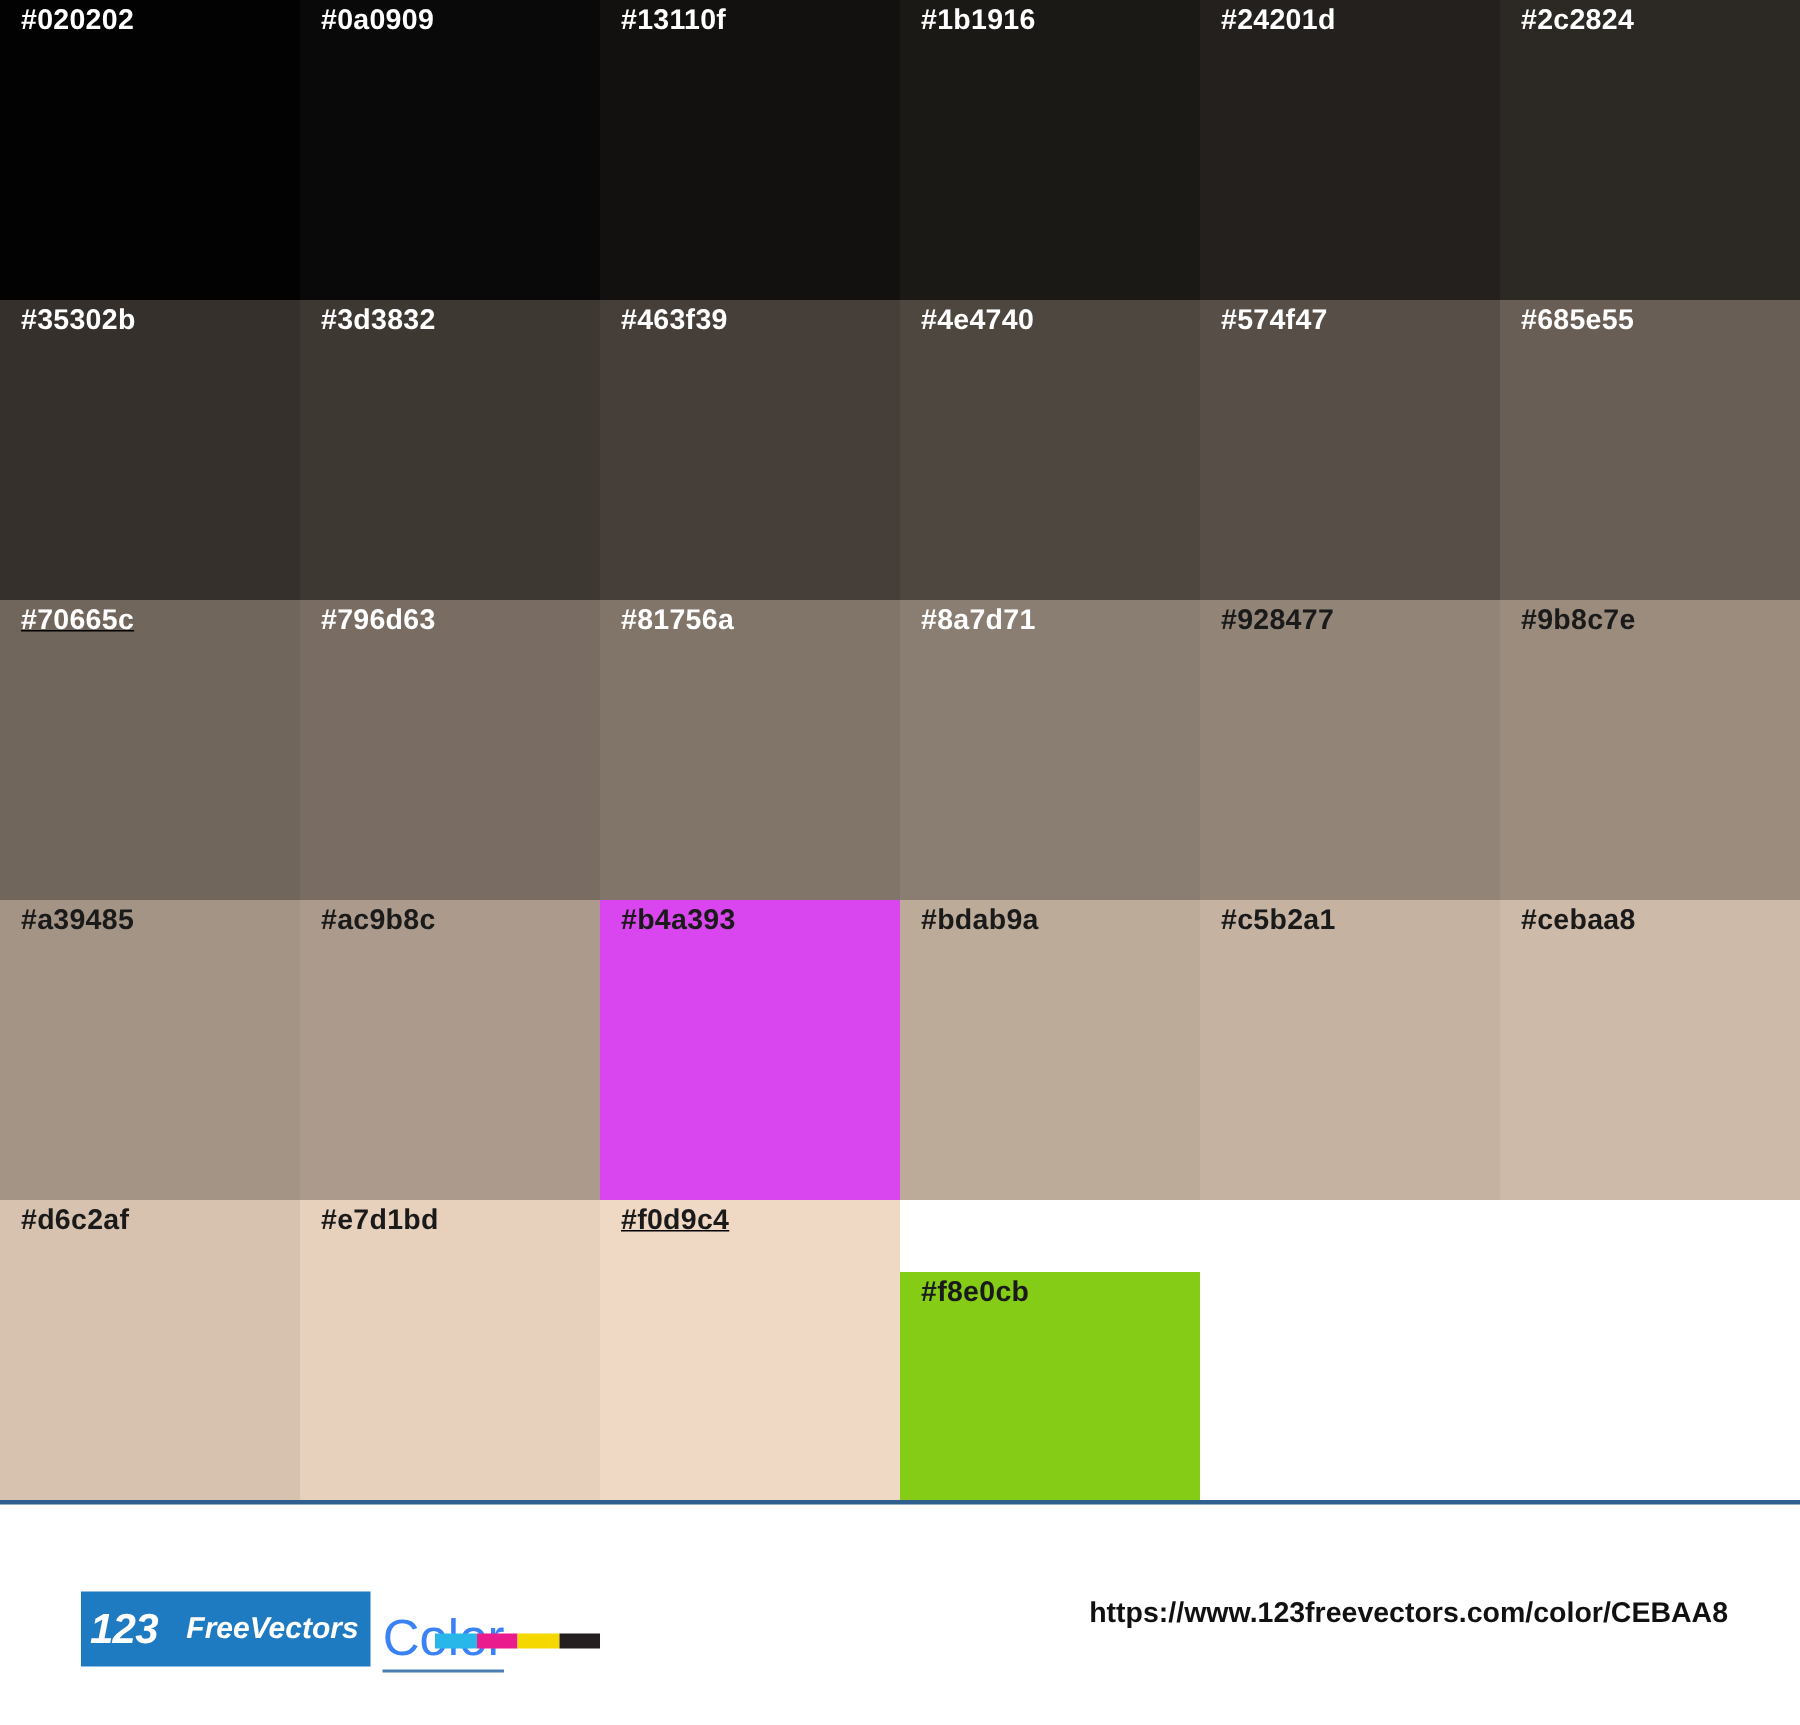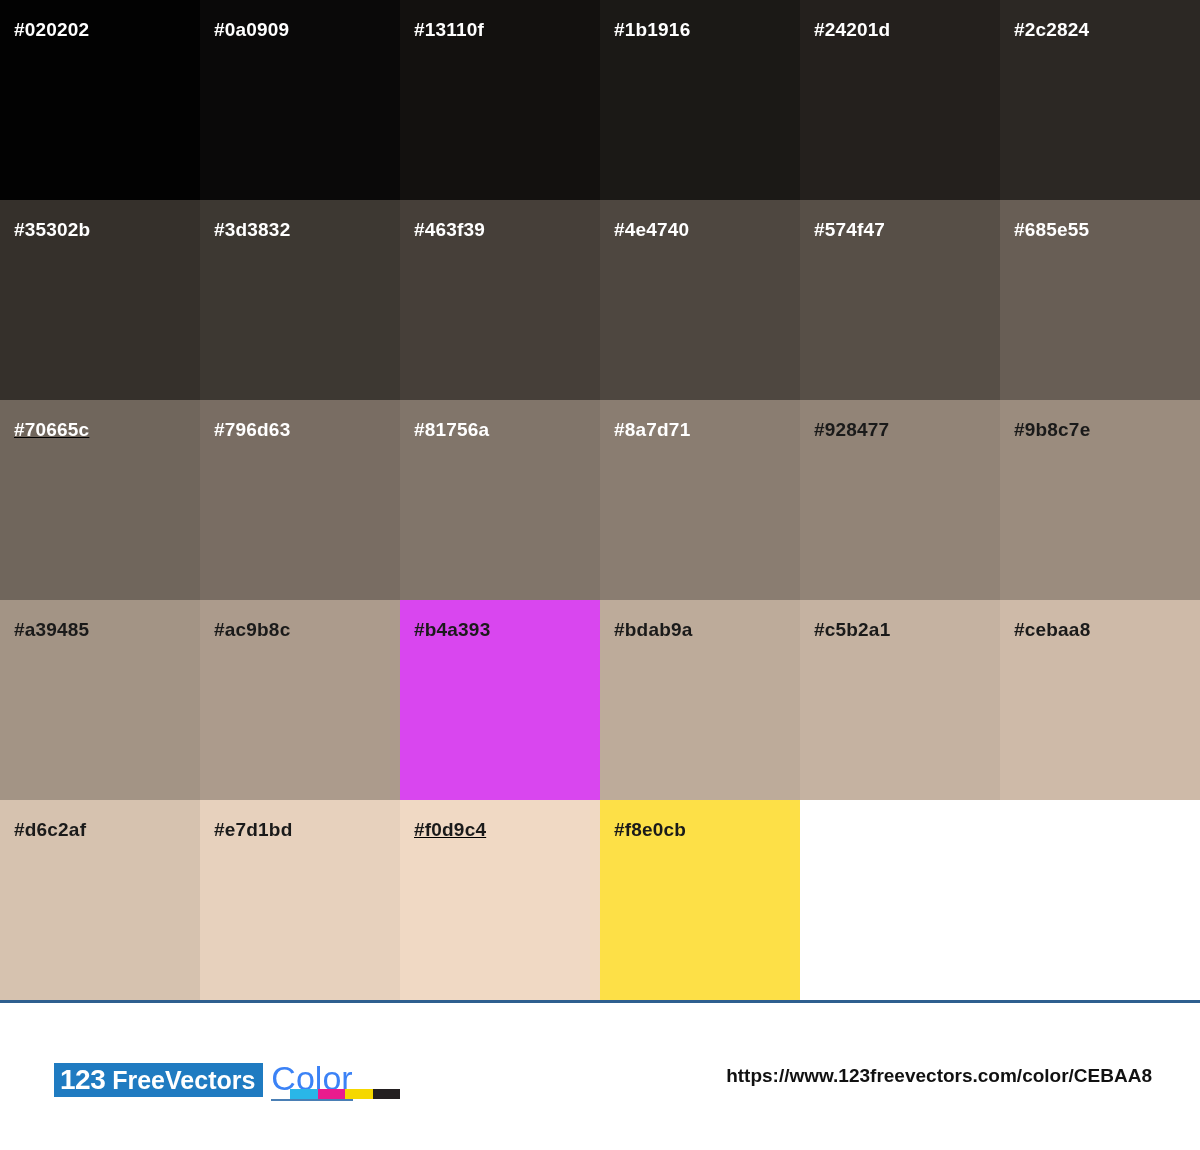--- a/index.html
+++ b/index.html
@@ -18,21 +18,21 @@
   #swatch-grid {
     display: grid;
     grid-template-columns: repeat(6, 1fr);
     grid-auto-rows: 200px;
     width: 1200px;
     height: 1000px;
   }
   .swatch {
     position: relative;
     box-sizing: border-box;
-    padding: 20px 14px 0 14px;
+    padding: 4px 14px 0 14px;
   }
   .swatch-label {
     font-size: 19px;
     font-weight: bold;
     letter-spacing: 0.2px;
     line-height: 1.1;
     font-family: "Liberation Sans", sans-serif;
   }
   .light-text { color: #ffffff; }
   .dark-text { color: #1a1a1a; }
@@ -54,36 +54,37 @@
   #brand {
     position: absolute;
     left: 54px;
     top: 58px;
     display: flex;
     align-items: flex-end;
   }
   #brand-mark {
     display: flex;
     align-items: center;
-    height: 34px;
+    height: 50px;
     background: #1f7bc1;
     padding: 0 8px 0 6px;
+    font-style: italic;
   }
   #brand-123 {
     color: #ffffff;
     font-size: 28px;
     font-weight: bold;
     font-family: "Liberation Sans", sans-serif;
     letter-spacing: -0.5px;
   }
   #brand-free {
     color: #ffffff;
-    font-size: 25px;
-    font-weight: bold;
-    margin-left: 7px;
+    font-size: 20px;
+    font-weight: bold;
+    margin-left: 19px;
     font-family: "Liberation Sans", sans-serif;
   }
   #brand-color-wrap {
     position: relative;
     margin-left: 8px;
     padding-bottom: 2px;
   }
   #brand-color {
     color: #3b82f6;
     font-size: 34px;
@@ -198,21 +199,21 @@
       </div>
       <div class="swatch" style="background: rgb(214, 194, 175);">
         <div class="swatch-label dark-text">#d6c2af</div>
       </div>
       <div class="swatch" style="background: rgb(231, 209, 189);">
         <div class="swatch-label dark-text">#e7d1bd</div>
       </div>
       <div class="swatch" style="background: rgb(240, 217, 196); text-decoration: underline;">
         <div class="swatch-label dark-text">#f0d9c4</div>
       </div>
-      <div class="swatch" style="background: #fde047;">
+      <div class="swatch" style="background: #84cc16; margin-top: 48px;">
         <div class="swatch-label dark-text">#f8e0cb</div>
       </div>
     </div>
 
   <div id="footer">
     <div id="footer-inner">
       <div id="brand">
         <div id="brand-mark">
           <span id="brand-123">123</span>
           <span id="brand-free">FreeVectors</span>

